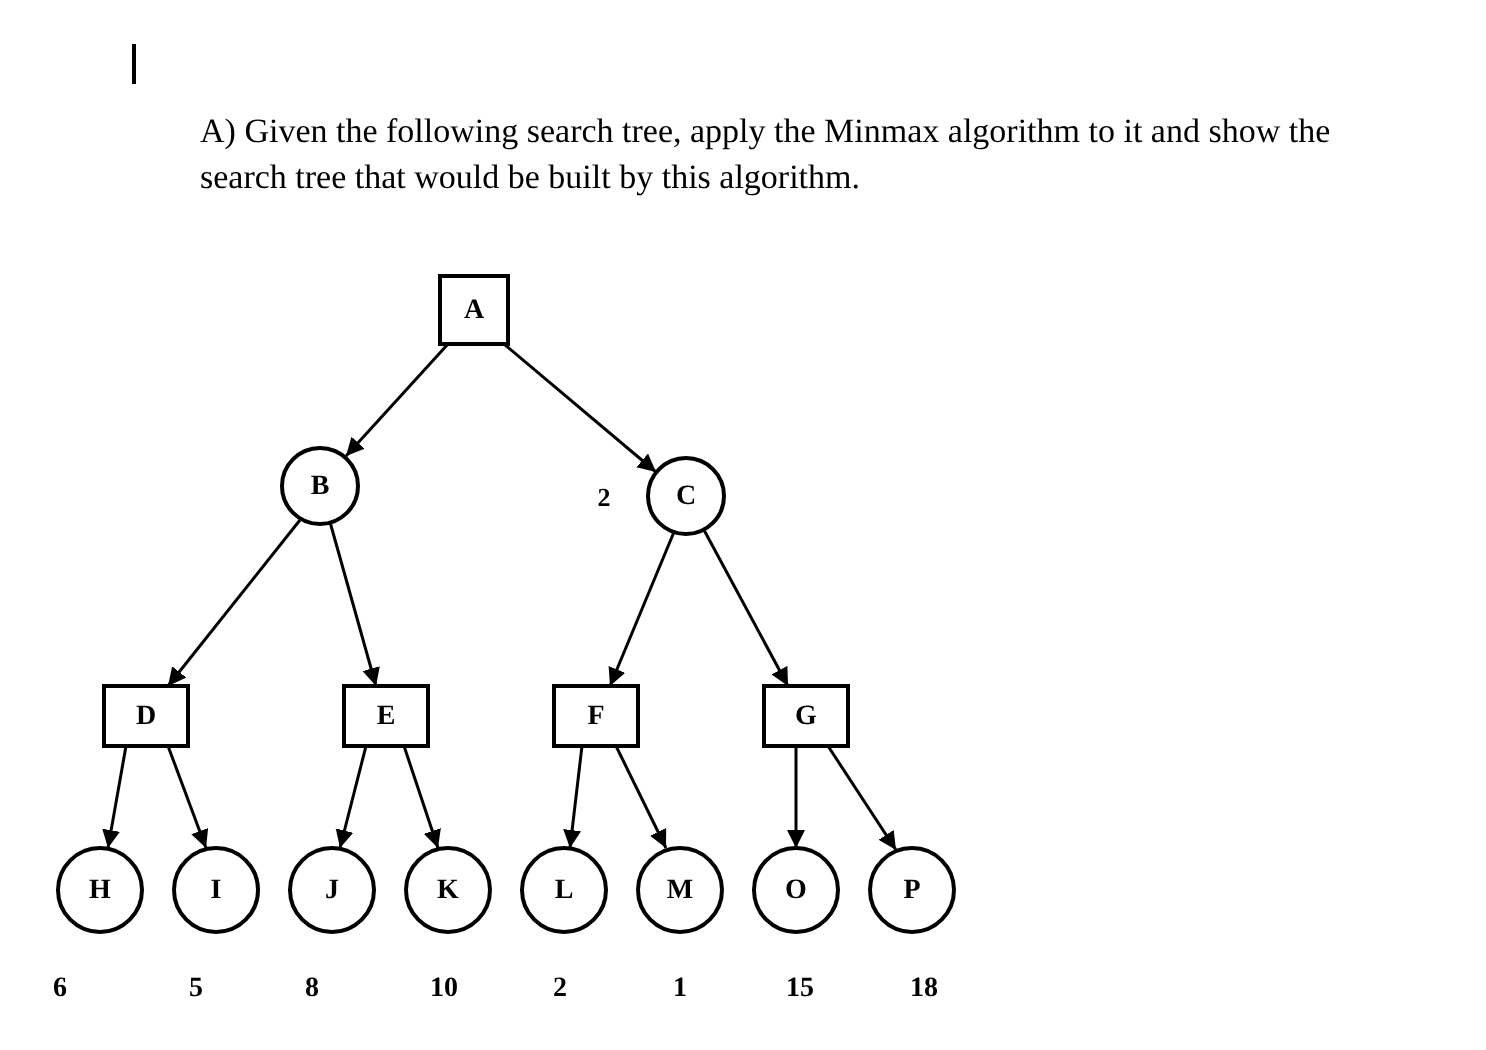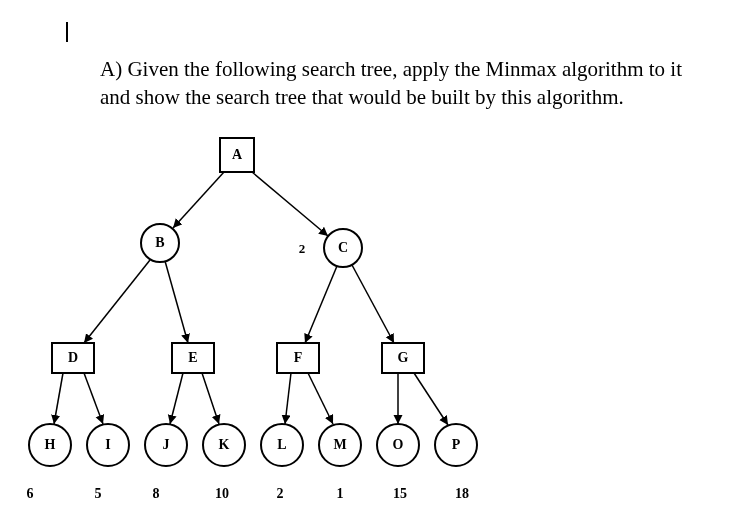--- a/index.html
+++ b/index.html
@@ -22,21 +22,21 @@
     top: 22px;
     width: 2px;
     height: 20px;
     background: #000;
   }
   .question-text {
     position: absolute;
     left: 100px;
     top: 55px;
     width: 600px;
-    font-size: 21px;
+    font-size: 17px;
     line-height: 1.35;
   }
   .question-marker {
     display: inline;
   }
   .question-body {
     display: inline;
   }
 
   svg {

